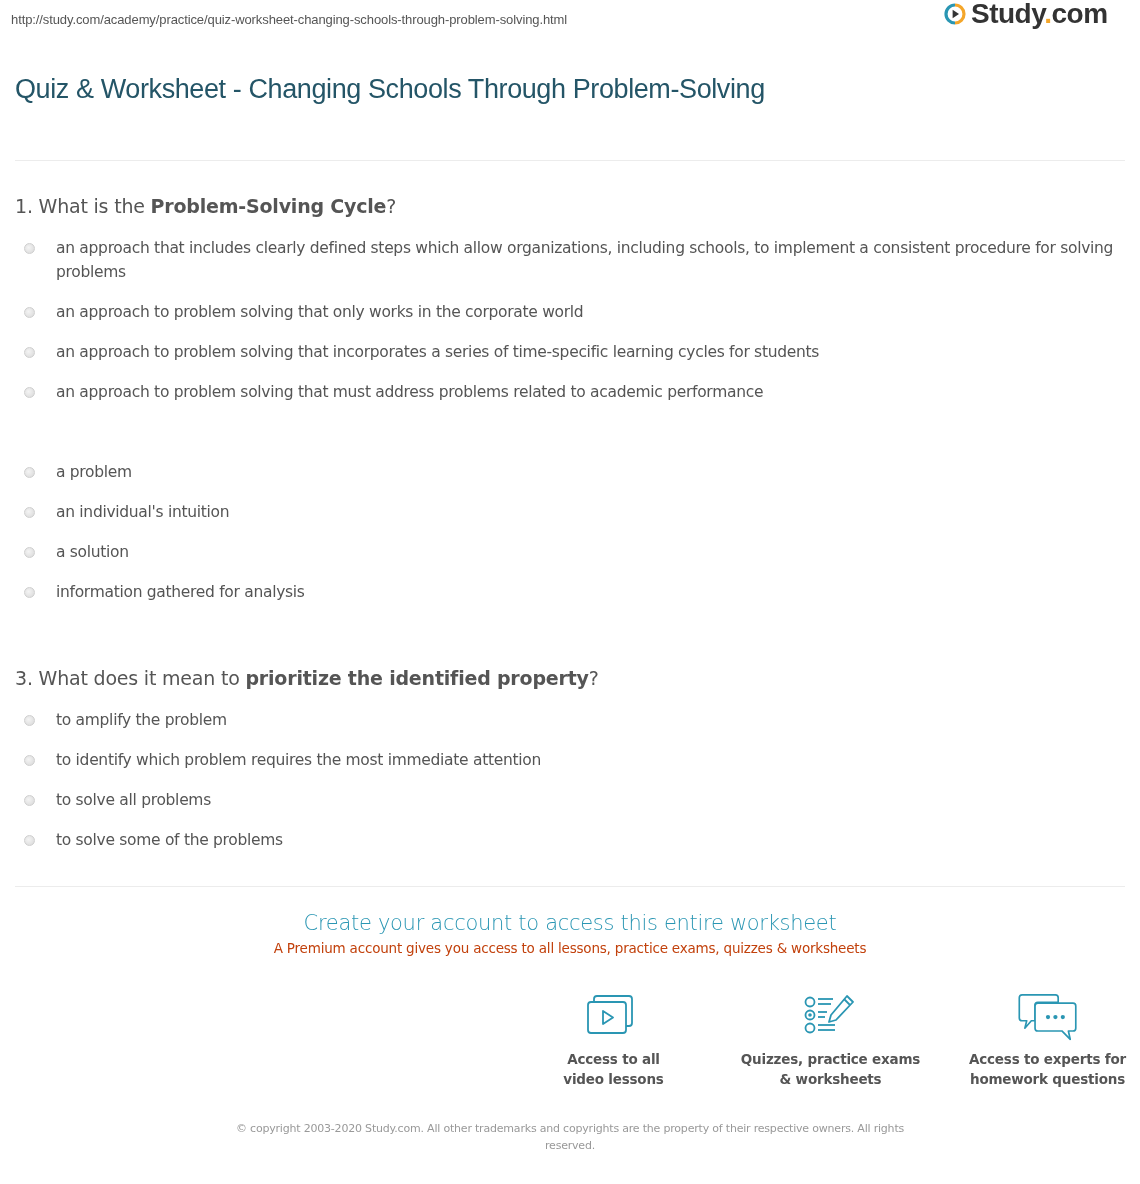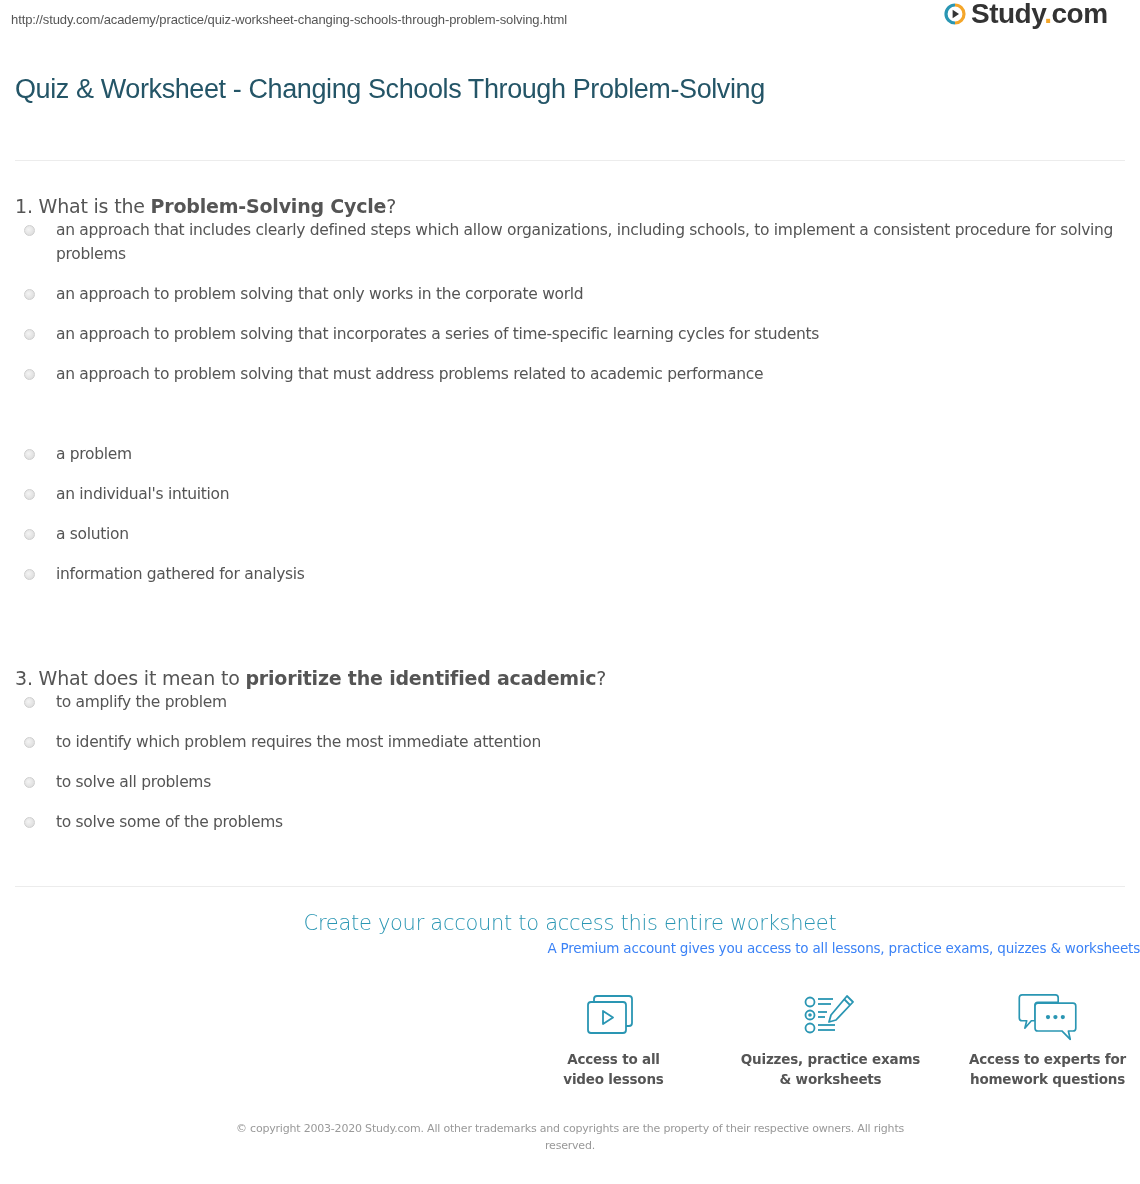--- a/index.html
+++ b/index.html
@@ -15,28 +15,28 @@
 
   .title { position: absolute; left: 15px; top: 70px; width: 860px; font-size: 27px; line-height: 39px; color: #245567; font-family: "Liberation Sans", sans-serif; font-weight: normal; letter-spacing: -0.4px; }
 
   .rule { position: absolute; left: 15px; right: 15px; height: 1px; background: #ececec; }
   .rule.top { top: 160px; }
   .rule.bottom { top: 886px; }
 
   .question { position: absolute; left: 15px; width: 1110px; }
   .q-text { font-size: 19px; color: #555; font-family: "DejaVu Sans", sans-serif; letter-spacing: -0.2px; line-height: 24px; }
   .q-text b { font-weight: bold; color: #555; }
-  .answers { list-style: none; }
+  .answers { list-style: none; margin-top: 18px; }
   .answer { display: flex; align-items: flex-start; margin-bottom: 16px; cursor: pointer; }
   .radio { flex: 0 0 auto; width: 11px; height: 11px; border-radius: 50%; border: 1px solid #cfcfcf; background: radial-gradient(circle at 40% 40%, #f4f4f4, #d8d8d8); margin: 7px 21px 0 9px; }
   .a-text { font-size: 15.5px; line-height: 24px; color: #555; font-family: "DejaVu Sans", sans-serif; letter-spacing: -0.3px; }
 
   .cta { position: absolute; left: 0; width: 1140px; top: 910px; text-align: center; }
   .cta-title { font-size: 21px; color: #2a96b3; font-family: "DejaVu Sans", sans-serif; font-weight: 300; letter-spacing: -0.3px; line-height: 26px; }
-  .cta-sub { font-size: 13.5px; color: #3b82f6; margin-top: 4px; font-family: "DejaVu Sans", sans-serif; letter-spacing: -0.2px; text-align: right; }
+  .cta-sub { font-size: 13.5px; color: #c2410c; margin-top: 4px; font-family: "DejaVu Sans", sans-serif; letter-spacing: -0.2px; }
 
   .features { position: absolute; top: 993px; left: 16px; width: 1140px; display: flex; justify-content: flex-end; font-weight: bold; }
   .feature { width: 217px; text-align: center; }
   .feature svg { display: block; margin: 0 auto; height: 50px; }
   .feature-text { font-size: 13.5px; color: #555; line-height: 20px; margin-top: 6px; font-family: "DejaVu Sans", sans-serif; letter-spacing: -0.2px; }
 
   .copyright { position: absolute; top: 1120px; left: 210px; width: 720px; text-align: center; font-size: 11px; line-height: 17px; color: #999; font-family: "DejaVu Sans", sans-serif; letter-spacing: -0.2px; }
 </style>
 </head>
 <body>
@@ -93,21 +93,21 @@
         <span class="a-text">a solution</span>
       </li>
     <li class="answer">
         <span class="radio"></span>
         <span class="a-text">information gathered for analysis</span>
       </li>
   </ul>
 </div>
 
 <div class="question" style="top:666px;">
-  <div class="q-text"><span>3.</span> <span>What does it mean to </span><b>prioritize the identified academic</b><span>?</span></div>
+  <div class="q-text"><span>3.</span> <span>What does it mean to </span><b>prioritize the identified property</b><span>?</span></div>
   <ul class="answers">
     <li class="answer">
         <span class="radio"></span>
         <span class="a-text">to amplify the problem</span>
       </li>
     <li class="answer">
         <span class="radio"></span>
         <span class="a-text">to identify which problem requires the most immediate attention</span>
       </li>
     <li class="answer">

